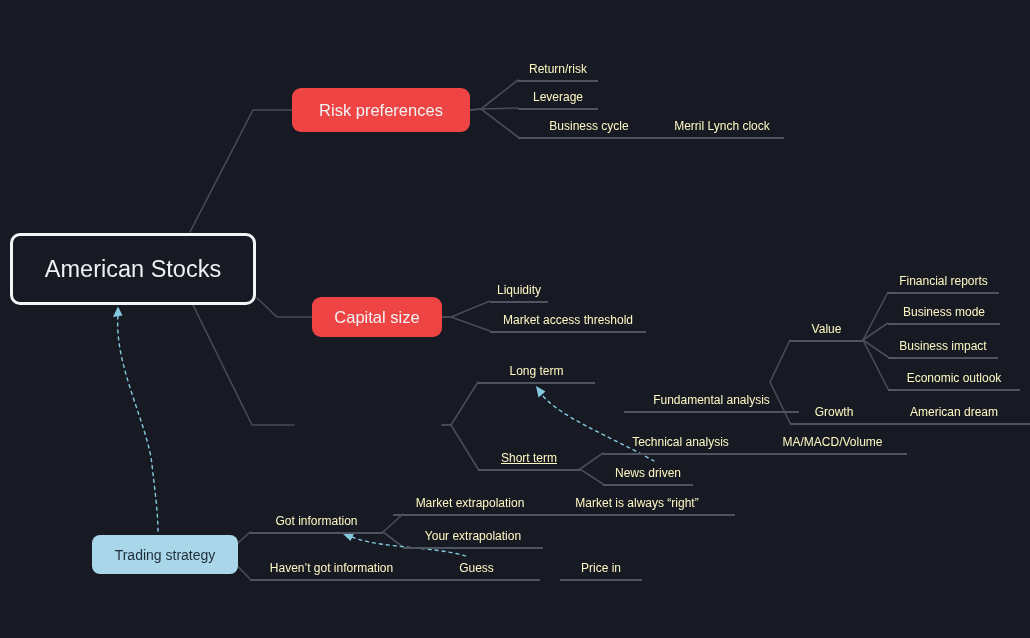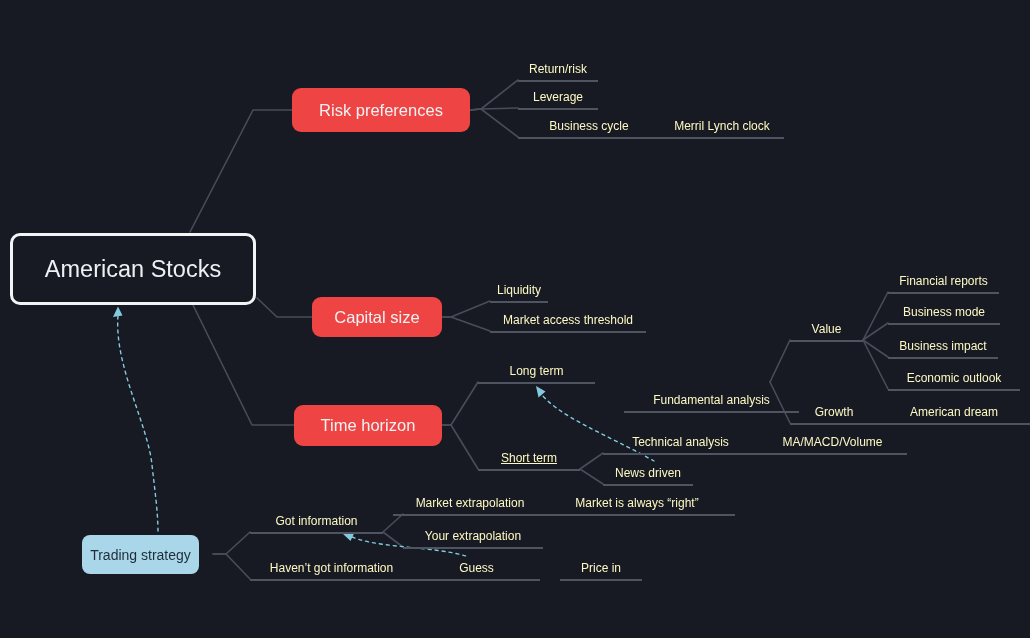--- a/index.html
+++ b/index.html
@@ -76,25 +76,22 @@
   </div>
 
   <div class="branch-node" style="left:292px;top:88px;width:178px;height:44px">
     <span>Risk preferences</span>
   </div>
 
   <div class="branch-node" style="left:312px;top:297px;width:130px;height:40px">
     <span>Capital size</span>
   </div>
 
-  <div class="branch-node" style="left:294px;top:405px;width:148px;height:41px">
-    <span>Time horizon</span>
-  </div>
 
-  <div class="branch-node blue" style="left:82px;top:535px;width:117px;height:39px">
+  <div class="branch-node blue" style="left:92px;top:535px;width:146px;height:39px">
     <span>Trading strategy</span>
   </div>
 
   <div id="leaves">
       <div class="leaf" style="left: 518px; top: 61px; width: 80px;">Return/risk</div>
       <div class="leaf" style="left: 518px; top: 89px; width: 80px;">Leverage</div>
       <div class="leaf" style="left: 518px; top: 118px; width: 142px;">Business cycle</div>
       <div class="leaf" style="left: 660px; top: 118px; width: 124px;">Merril Lynch clock</div>
       <div class="leaf" style="left: 490px; top: 282px; width: 58px;">Liquidity</div>
       <div class="leaf" style="left: 490px; top: 312px; width: 156px;">Market access threshold</div>

